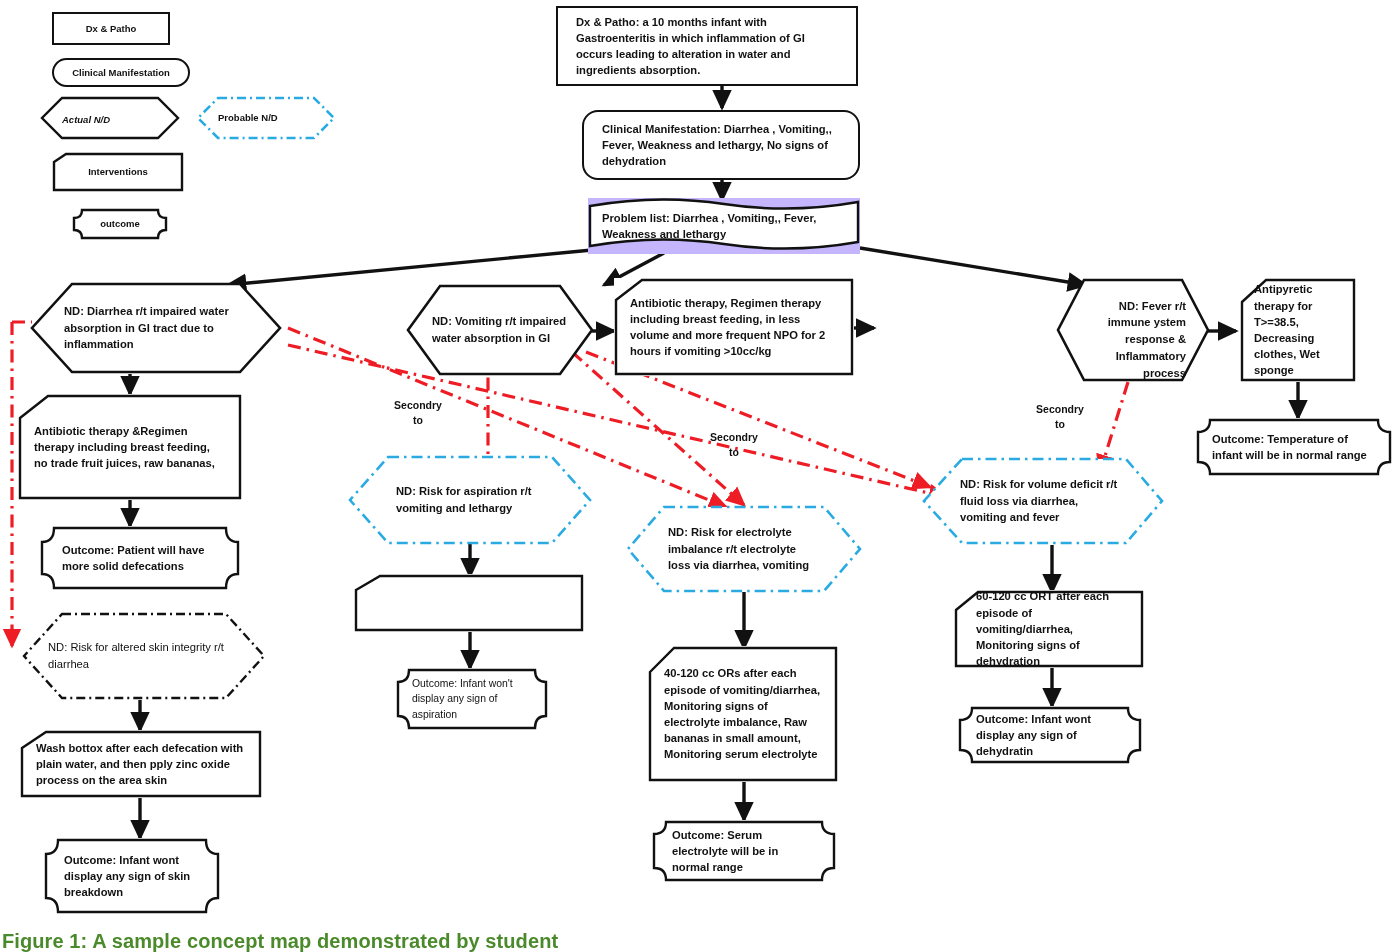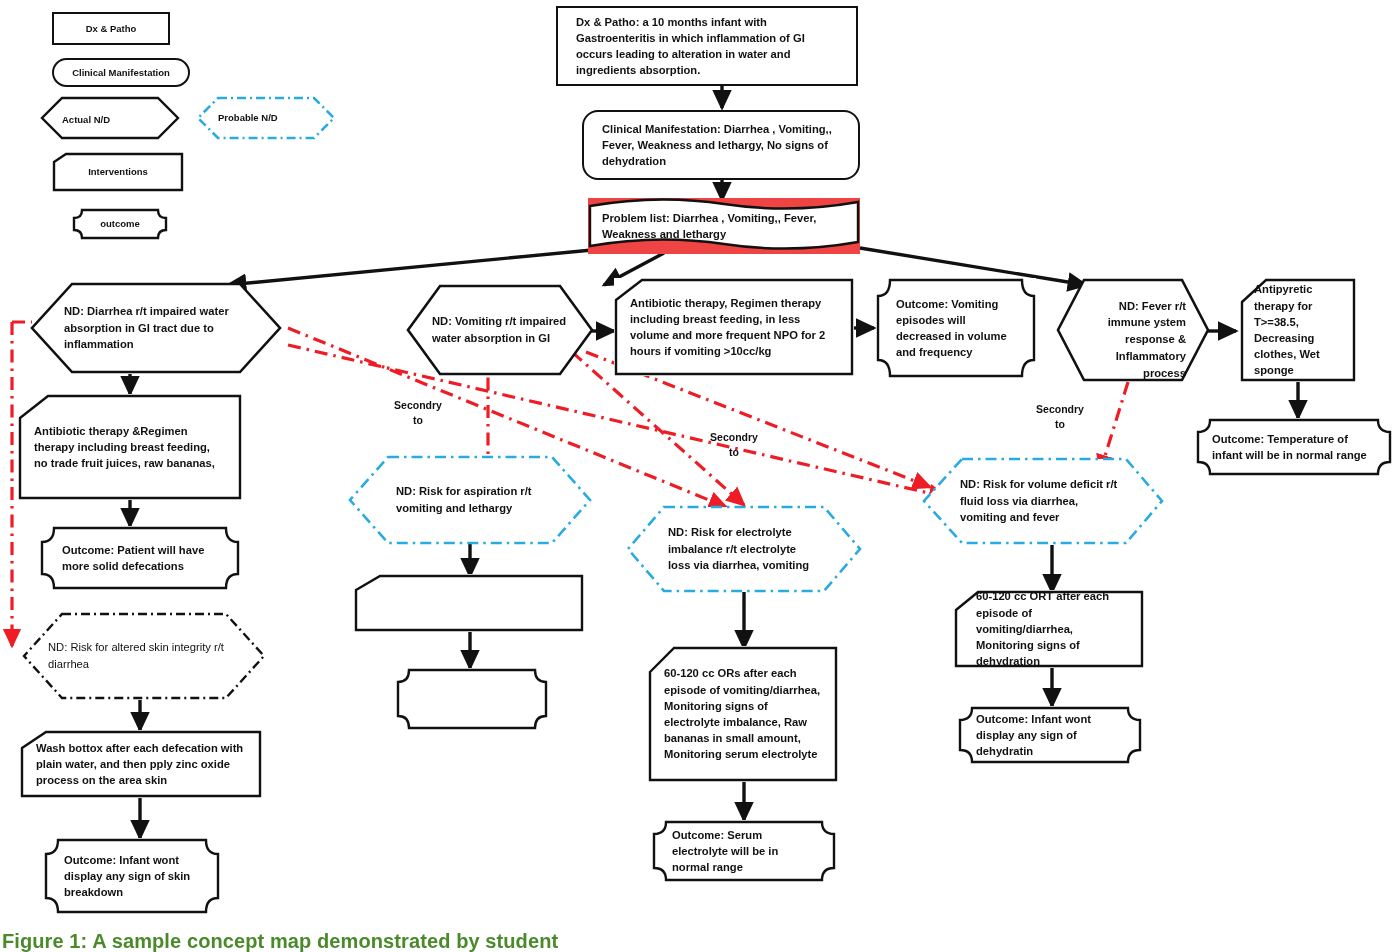--- a/index.html
+++ b/index.html
@@ -11,21 +11,21 @@
   .node .txt{display:block;width:100%;padding:0 18px;font-size:11.2px;line-height:1.45;
              color:#111;font-weight:bold;white-space:pre-line;}
 
   
   .rect{border:2.2px solid #111;background:#fff;}
 
   
   .rounded{border:2.2px solid #111;border-radius:16px;background:#fff;}
 
   
-  .doc{background:#ef4444;}
+  .doc{background:#c4b5fd;}
   .doc .txt{position:relative;z-index:2;}
 
   
   .hexwrap{position:absolute;}
   .hexwrap svg{position:absolute;left:0;top:0;}
   .hexwrap .txt{position:relative;z-index:2;padding:0 34px;font-size:11.2px;
                 line-height:1.5;font-weight:bold;color:#111;white-space:pre-line;}
   .hexwrap.center{display:flex;align-items:center;}
 
   
@@ -122,21 +122,21 @@
   </svg>
 
   <div class="node rect legend-label" style="left:52px;top:12px;width:118px;height:33px;">
     <span class="txt">Dx &amp; Patho</span>
   </div>
 
   <div class="node rounded legend-label" style="left:52px;top:58px;width:138px;height:29px;">
     <span class="txt">Clinical Manifestation</span>
   </div>
 
-  <div class="hexwrap center legend-label" style="left:40px;top:96px;width:140px;height:48px;">
+  <div class="hexwrap center legend-label" style="left:40px;top:96px;width:140px;height:48px;font-style:italic;">
     <svg class="shapeSvg" width="140" height="44" viewBox="0 0 140 44">
       <polygon points="22,2 118,2 138,22 118,42 22,42 2,22" fill="#fff" stroke="#111" stroke-width="2.4"></polygon>
     </svg>
     <span class="txt" style="padding:0 22px;text-align:center;">Actual N/D</span>
   </div>
 
   <div class="hexwrap center legend-label" style="left:196px;top:96px;width:140px;height:44px;">
     <svg class="shapeSvg" width="140" height="44" viewBox="0 0 140 44">
       <polygon points="22,2 118,2 138,22 118,42 22,42 2,22" fill="#fff" stroke="#29abe2" stroke-width="2.6" stroke-dasharray="9,4,2,4"></polygon>
     </svg>
@@ -221,26 +221,20 @@
     <span class="txt" style="padding:0 26px;">ND: Vomiting r/t impaired water absorption in GI</span>
   </div>
 
   <div class="node interv" style="left:614px;top:278px;width:240px;height:98px;">
     <svg class="shapeSvg" width="240" height="98" viewBox="0 0 240 98">
       <path d="M2,22 L28,2 L238,2 L238,96 L2,96 Z" fill="#fff" stroke="#111" stroke-width="2.4"></path>
     </svg>
     <span class="txt" style="padding:0 16px;">Antibiotic therapy, Regimen therapy including breast feeding, in less volume and more frequent NPO for 2 hours if vomiting &gt;10cc/kg</span>
   </div>
 
-  <div class="node outc" style="left:876px;top:278px;width:160px;height:100px;">
-    <svg class="shapeSvg" width="160" height="100" viewBox="0 0 160 100">
-      <path d="M2,18 Q14,18 14,2 L146,2 Q146,18 158,18 L158,82 Q146,82 146,98 L14,98 Q14,82 2,82 Z" fill="#fff" stroke="#111" stroke-width="2.4"></path>
-    </svg>
-    <span class="txt" style="padding:0 20px;">Outcome:    Vomiting episodes will decreased in volume and frequency</span>
-  </div>
 
   <div class="secl" style="left:380px;top:398px;width:76px;">Secondry
 to</div>
 
   <div class="hexwrap center" style="left:348px;top:455px;width:244px;height:90px;">
     <svg class="shapeSvg" width="244" height="90" viewBox="0 0 244 90">
       <polygon points="40,2 204,2 242,45 204,88 40,88 2,45" fill="#fff" stroke="#29abe2" stroke-width="2.6" stroke-dasharray="11,5,2.5,5"></polygon>
     </svg>
     <span class="txt" style="padding:0 48px;">ND: Risk for aspiration r/t vomiting and lethargy</span>
   </div>
@@ -248,37 +242,38 @@
   <div class="node interv" style="left:354px;top:574px;width:230px;height:58px;">
     <svg class="shapeSvg" width="230" height="58" viewBox="0 0 230 58">
       <path d="M2,16 L26,2 L228,2 L228,56 L2,56 Z" fill="#fff" stroke="#111" stroke-width="2.4"></path>
     </svg>
   </div>
 
   <div class="node outc" style="left:396px;top:668px;width:152px;height:62px;">
     <svg class="shapeSvg" width="152" height="62" viewBox="0 0 152 62">
       <path d="M2,14 Q13,14 13,2 L139,2 Q139,14 150,14 L150,48 Q139,48 139,60 L13,60 Q13,48 2,48 Z" fill="#fff" stroke="#111" stroke-width="2.4"></path>
     </svg>
+    <span class="txt" style="padding:0 16px;font-weight:normal;font-size:10.4px;">Outcome: Infant won't display any sign of aspiration</span>
   </div>
 
   <div class="secl" style="left:696px;top:430px;width:76px;">Secondry
 to</div>
 
   <div class="hexwrap center" style="left:626px;top:505px;width:236px;height:88px;">
     <svg class="shapeSvg" width="236" height="88" viewBox="0 0 236 88">
       <polygon points="38,2 198,2 234,44 198,86 38,86 2,44" fill="#fff" stroke="#29abe2" stroke-width="2.6" stroke-dasharray="11,5,2.5,5"></polygon>
     </svg>
     <span class="txt" style="padding:0 42px;">ND: Risk for electrolyte imbalance r/t electrolyte  loss via diarrhea, vomiting</span>
   </div>
 
   <div class="node interv" style="left:648px;top:646px;width:190px;height:136px;">
     <svg class="shapeSvg" width="190" height="136" viewBox="0 0 190 136">
       <path d="M2,26 L26,2 L188,2 L188,134 L2,134 Z" fill="#fff" stroke="#111" stroke-width="2.4"></path>
     </svg>
-    <span class="txt" style="padding:0 16px;">60-120 cc ORs after each episode of vomiting/diarrhea, Monitoring signs of electrolyte imbalance, Raw bananas  in small amount, Monitoring serum electrolyte</span>
+    <span class="txt" style="padding:0 16px;">40-120 cc ORs after each episode of vomiting/diarrhea, Monitoring signs of electrolyte imbalance, Raw bananas  in small amount, Monitoring serum electrolyte</span>
   </div>
 
   <div class="node outc" style="left:652px;top:820px;width:184px;height:62px;">
     <svg class="shapeSvg" width="184" height="62" viewBox="0 0 184 62">
       <path d="M2,14 Q14,14 14,2 L170,2 Q170,14 182,14 L182,48 Q170,48 170,60 L14,60 Q14,48 2,48 Z" fill="#fff" stroke="#111" stroke-width="2.4"></path>
     </svg>
     <span class="txt" style="padding:0 20px;">Outcome:   Serum electrolyte will be in normal range</span>
   </div>
 
   <div class="hexwrap center" style="left:1056px;top:278px;width:154px;height:123px;text-align:right;">

